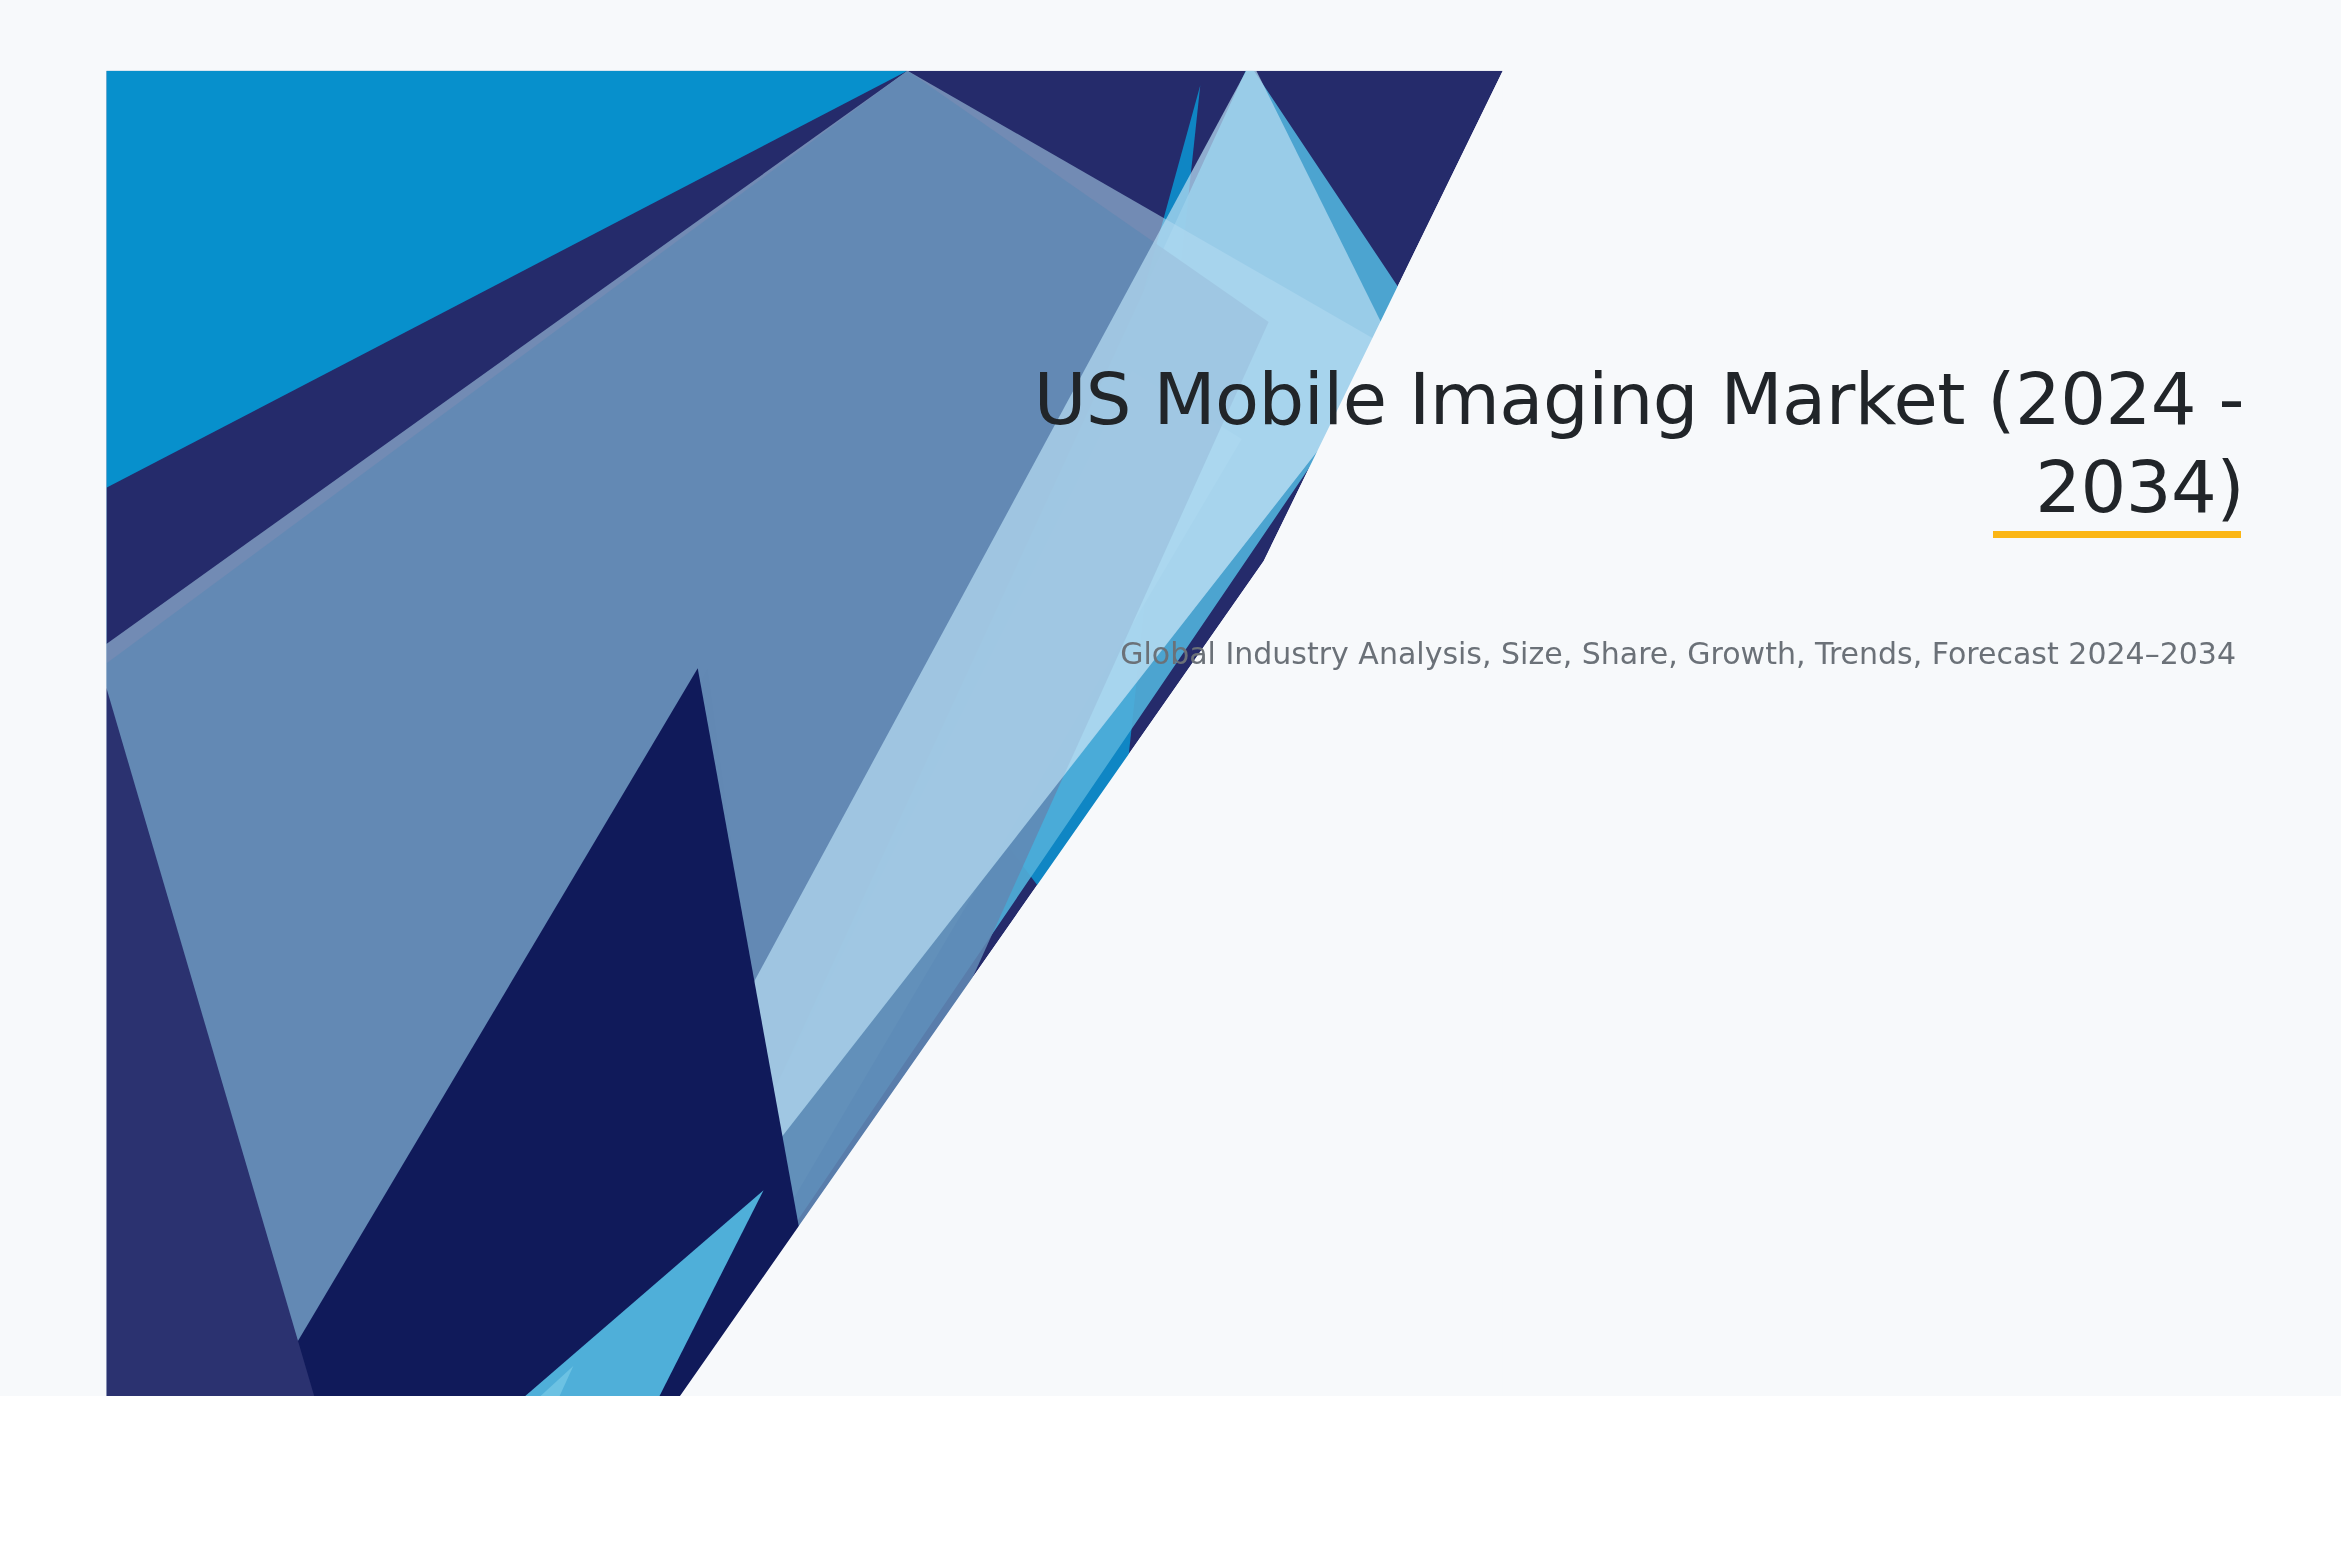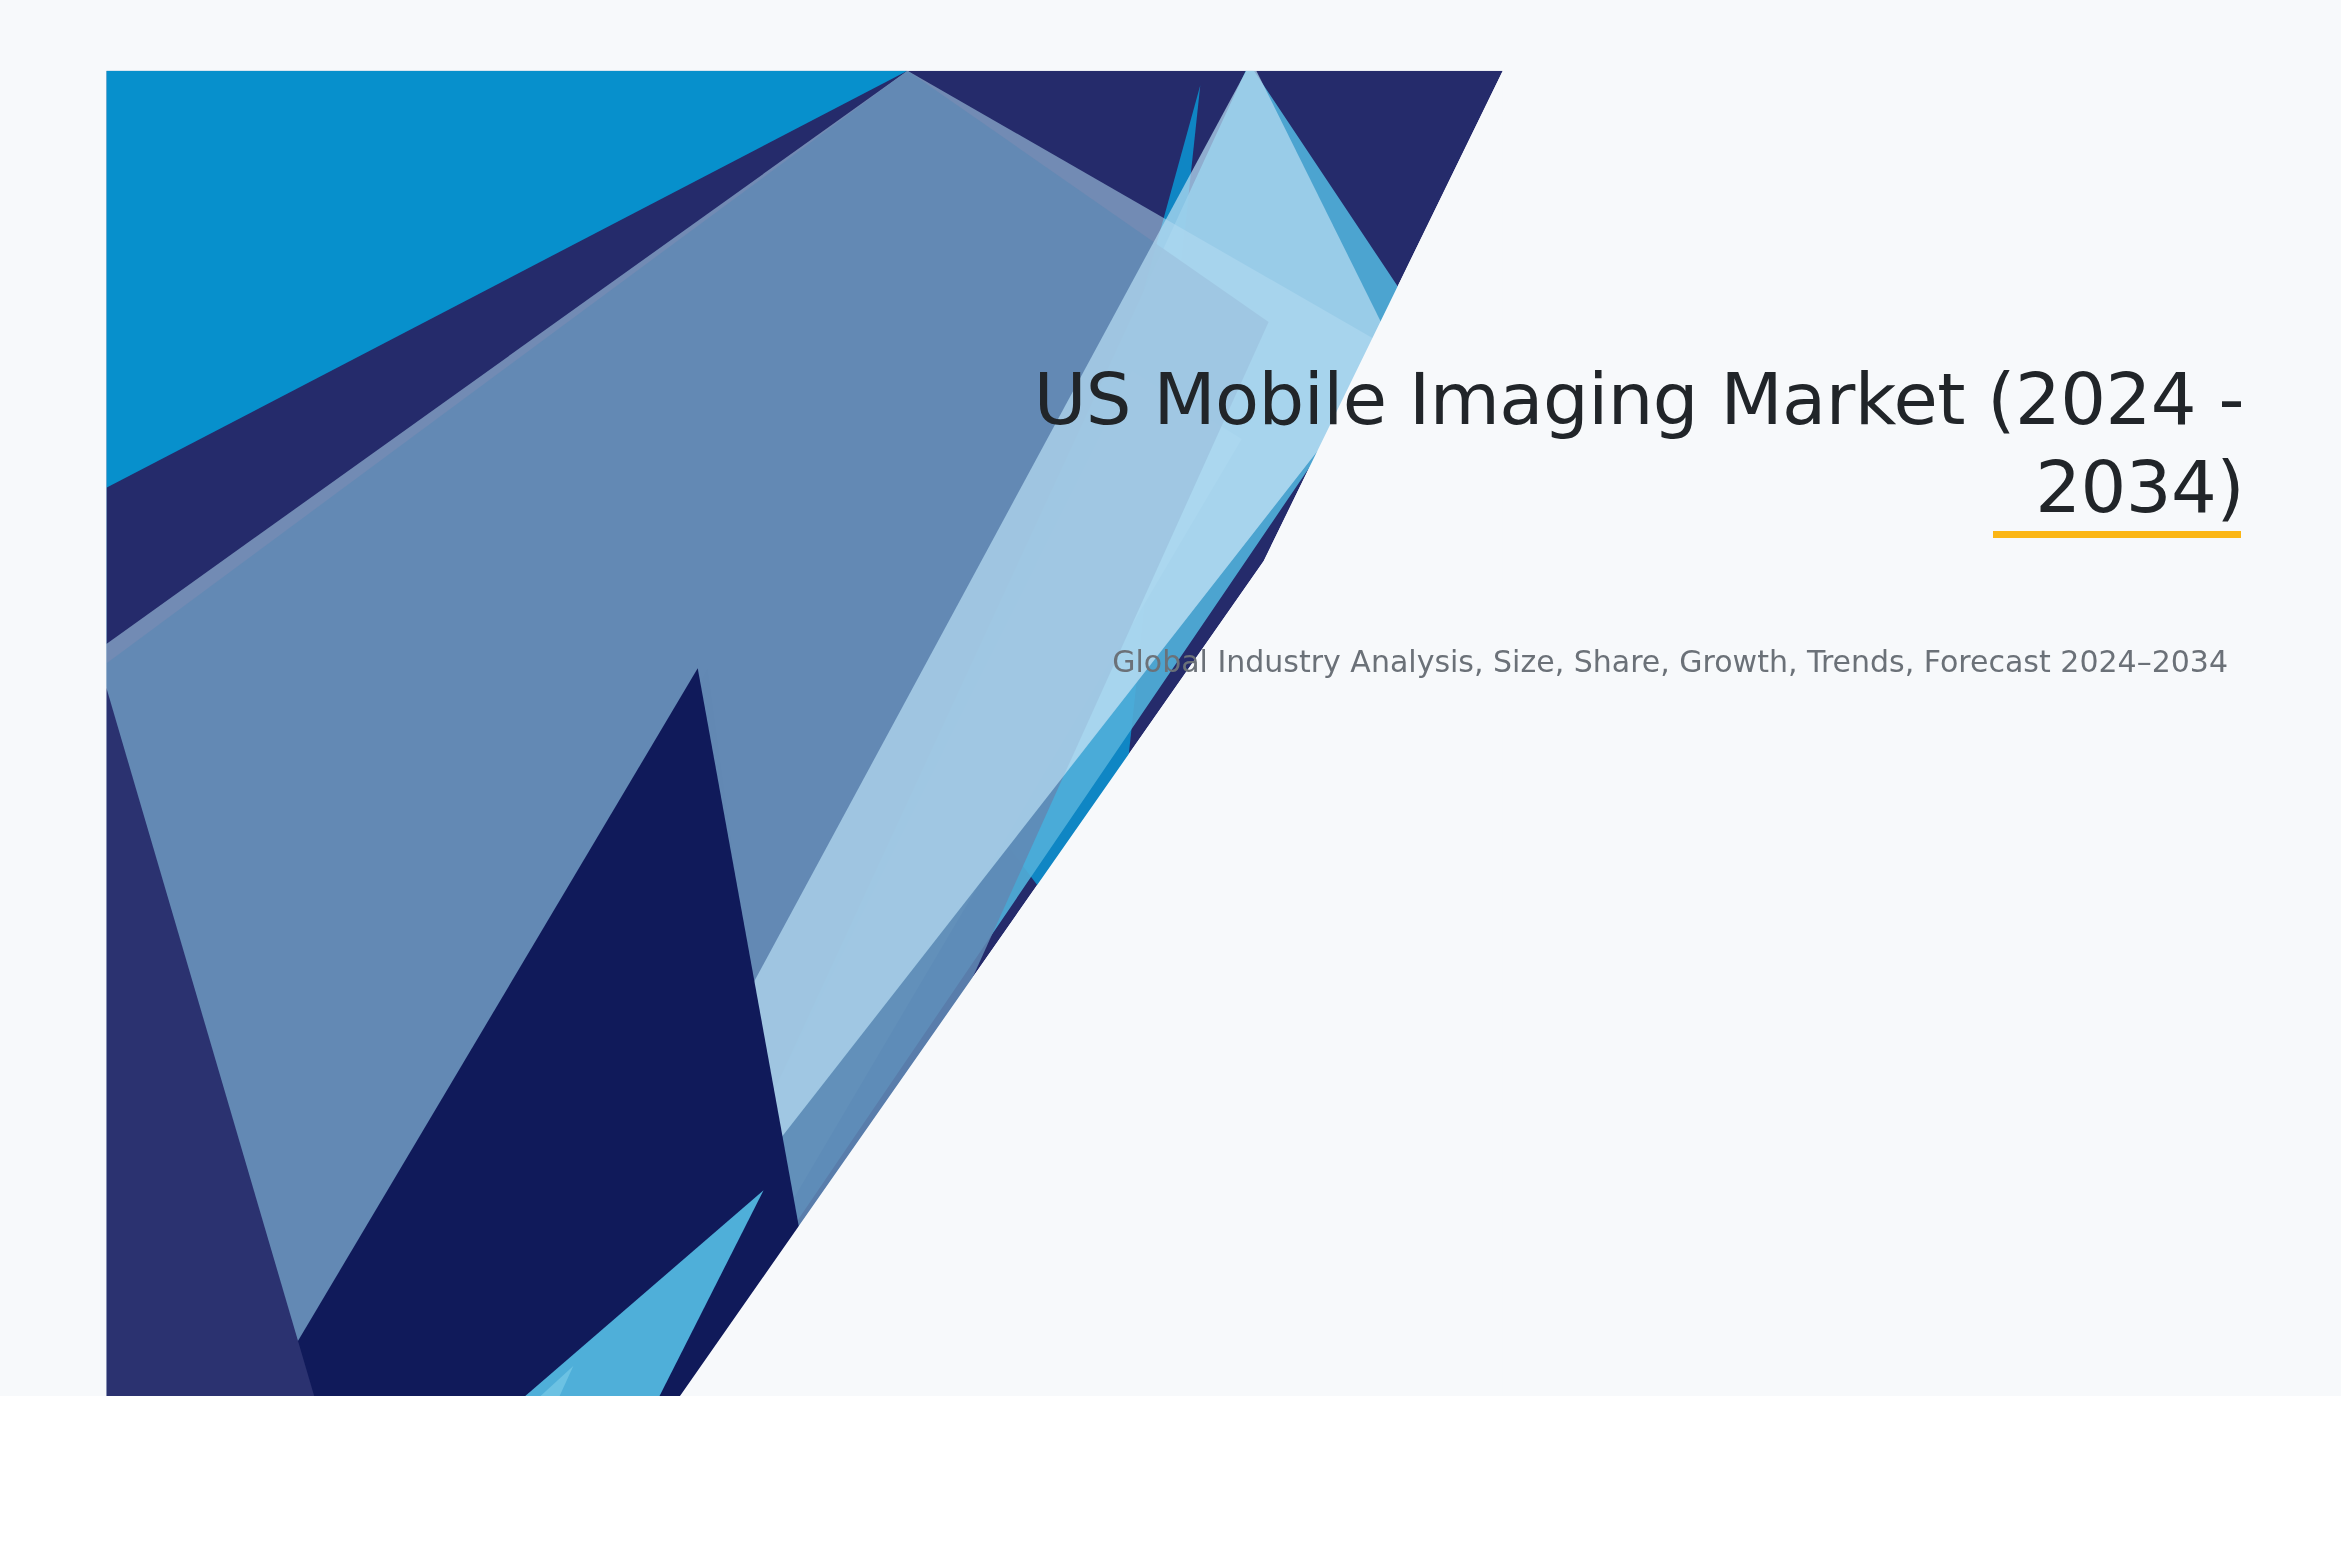--- a/index.html
+++ b/index.html
@@ -50,21 +50,21 @@
   .title-rule {
     position: absolute;
     z-index: 1;
     left: 1037px;
     top: 175px;
     width: 248px;
     height: 6.8px;
     background: #fbb615;
   }
   .subtitle {
-    margin: 16px;
+    margin: 8px;
     padding-top: 93px;
     font-family: "DejaVu Sans", sans-serif;
     font-weight: 400;
     font-size: 30px;
     line-height: 1.42;
     color: #6b7178;
     text-align: right;
   }
 </style>
 </head>

